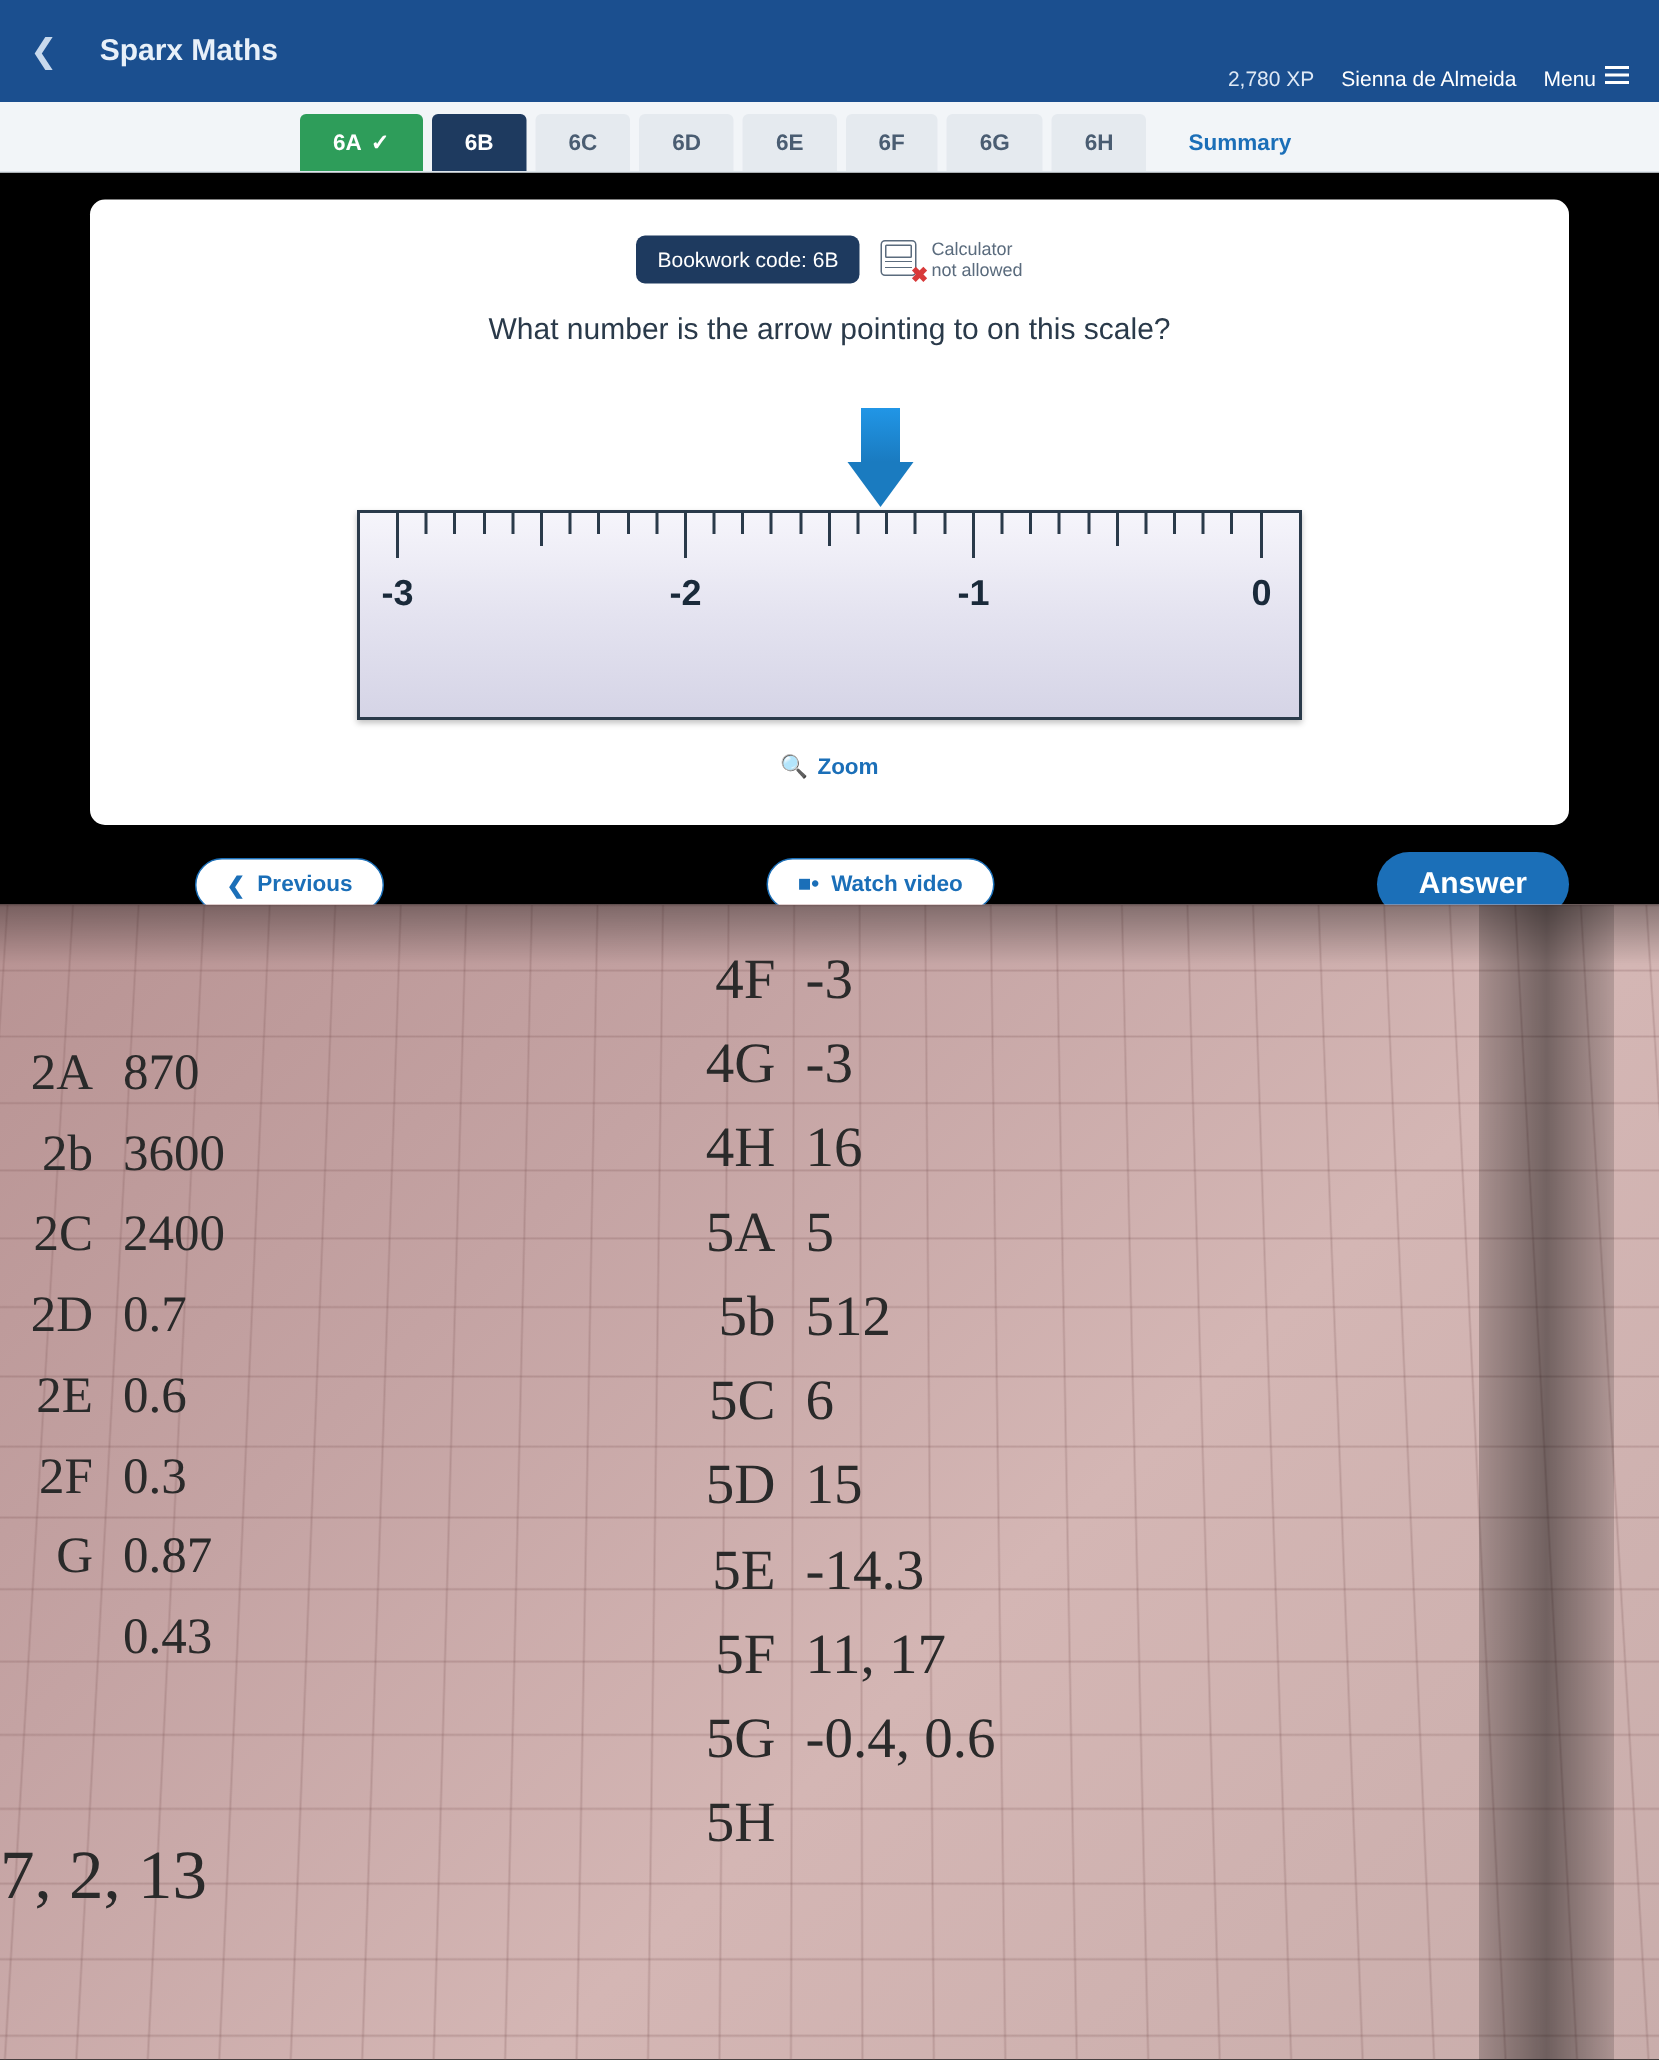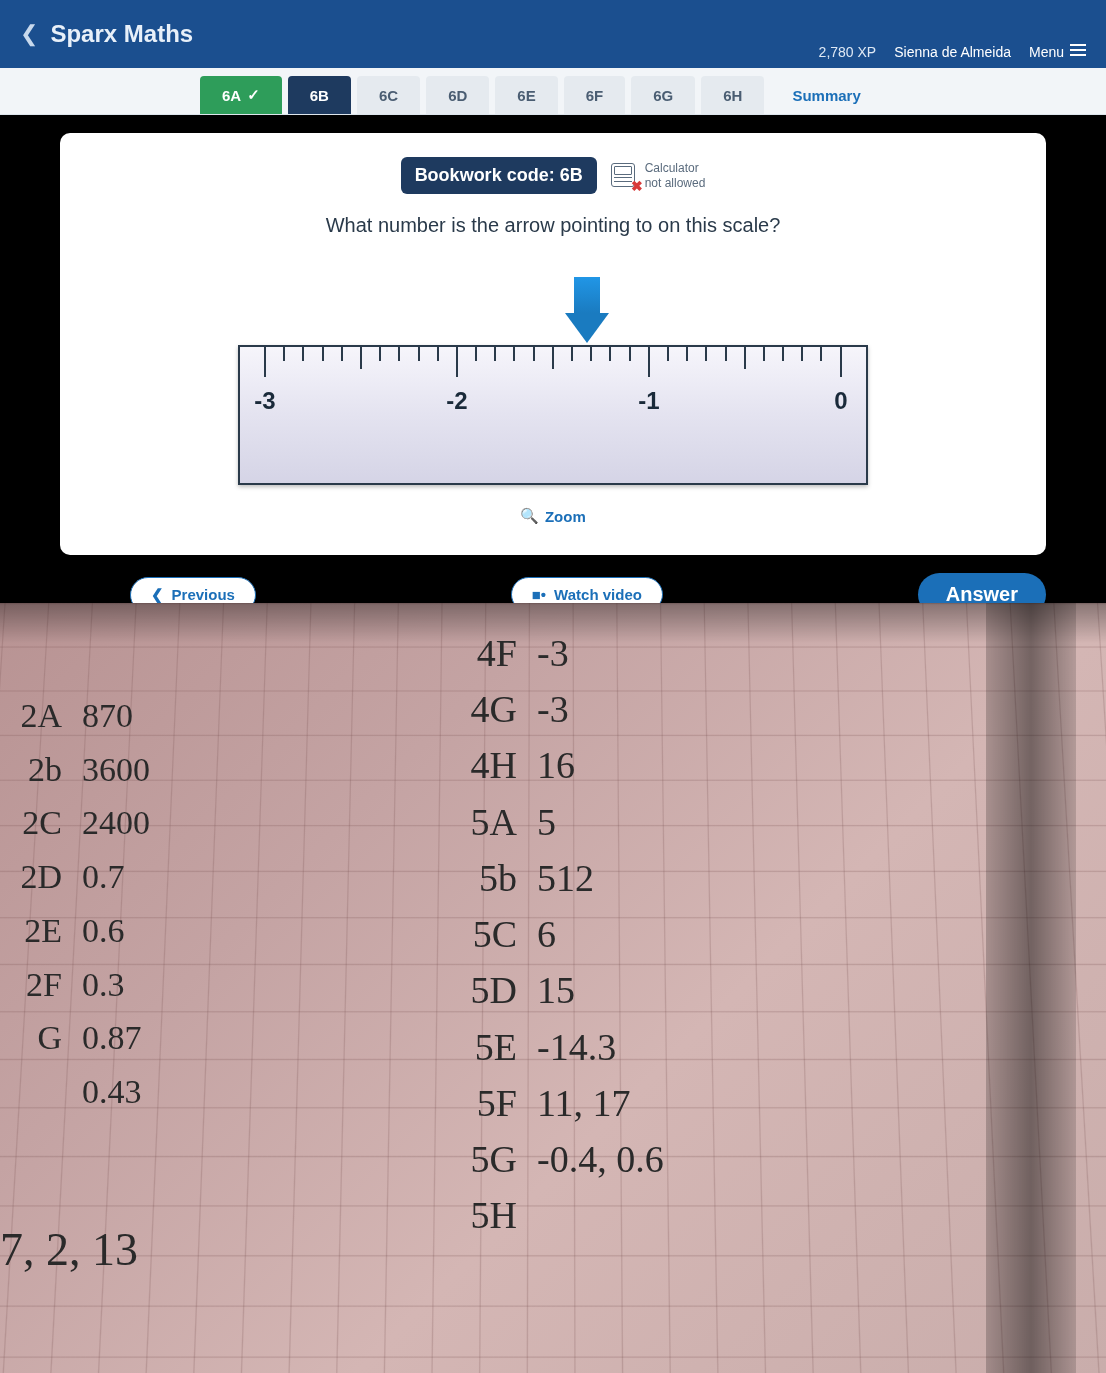--- a/index.html
+++ b/index.html
@@ -23,24 +23,25 @@
       align-items: center;
       padding: 8px 20px;
       font-size: 15px;
     }
     .back-chevron {
       font-size: 22px;
       margin-right: 12px;
       color: #c8d9ed;
     }
     .app-title {
-      font-size: 24px;
+      font-size: 20px;
       font-weight: 700;
       flex: 1;
       color: #e8f0f9;
+      margin-left: 16px;
     }
     .header-right {
       display: flex;
       align-items: center;
       gap: 18px;
       font-size: 14px;
       margin-top: 36px;
     }
     .xp-text { color: #dfe9f5; }
     .user-name { color: #fff; }
@@ -84,22 +85,22 @@
       justify-content: center;
       align-items: center;
       gap: 14px;
       margin-bottom: 20px;
     }
     .code-badge {
       background: #1e3a5f;
       color: #fff;
       padding: 8px 14px;
       border-radius: 6px;
-      font-size: 18px;
-      font-weight: 700;
+      font-size: 14px;
+      font-weight: 400;
     }
     .calc-box {
       display: flex;
       align-items: center;
       gap: 8px;
       font-size: 12px;
       color: #5a6b7d;
       line-height: 1.2;
     }
     .calc-icon-wrap { position: relative; width: 26px; height: 26px; }

